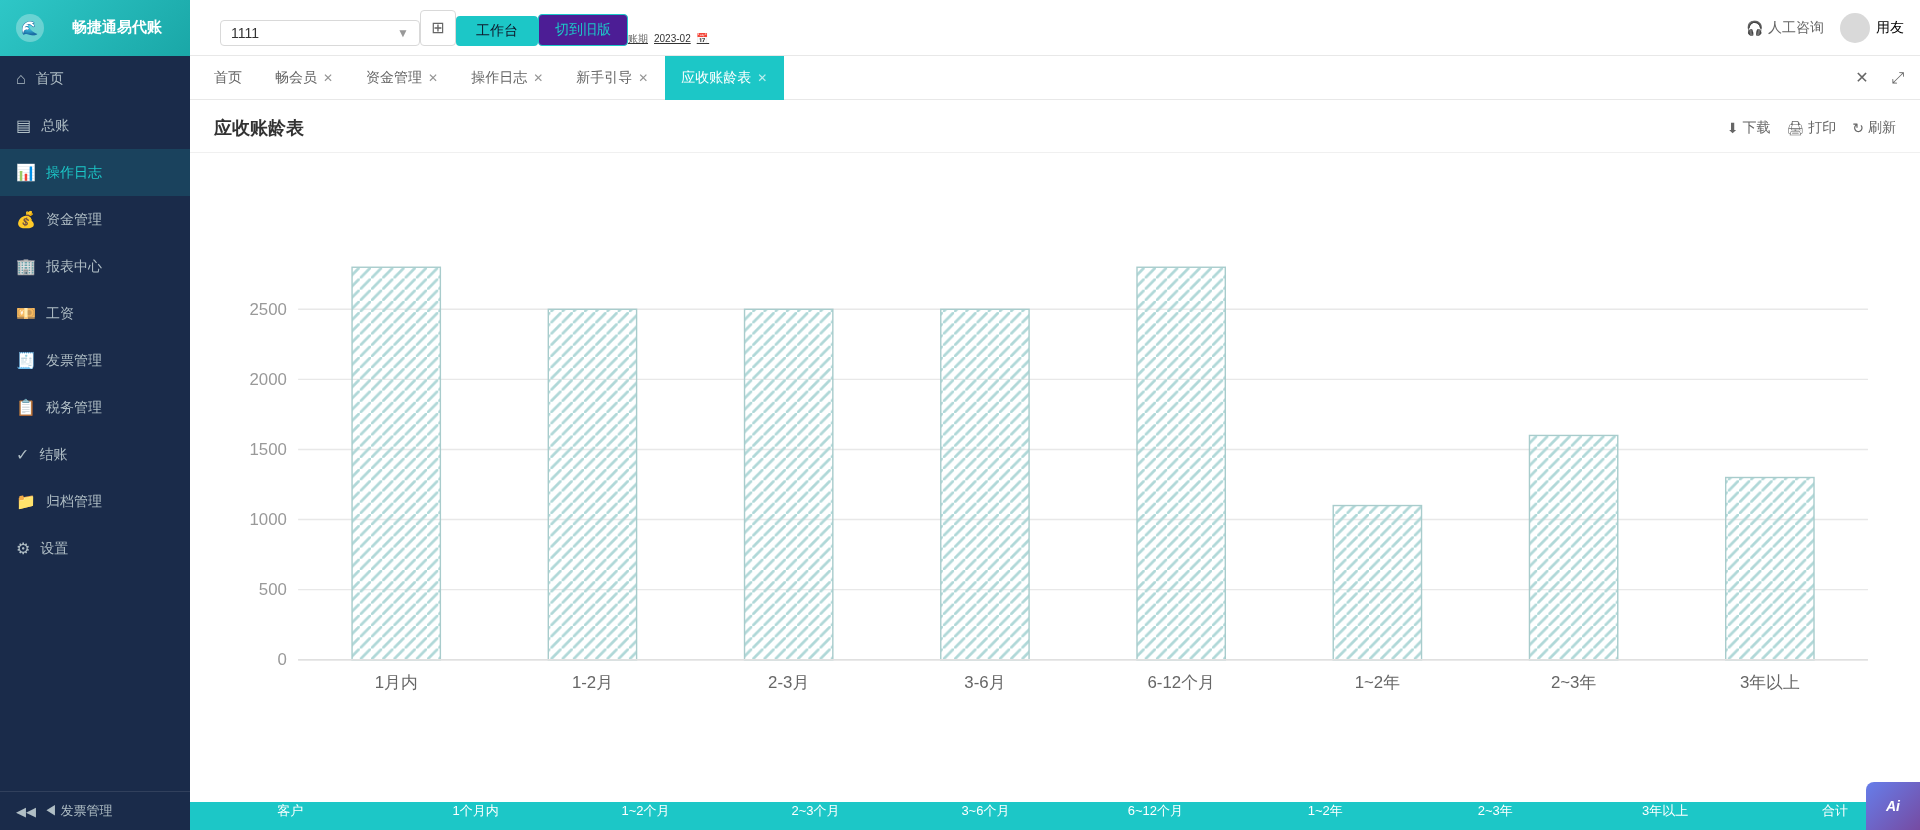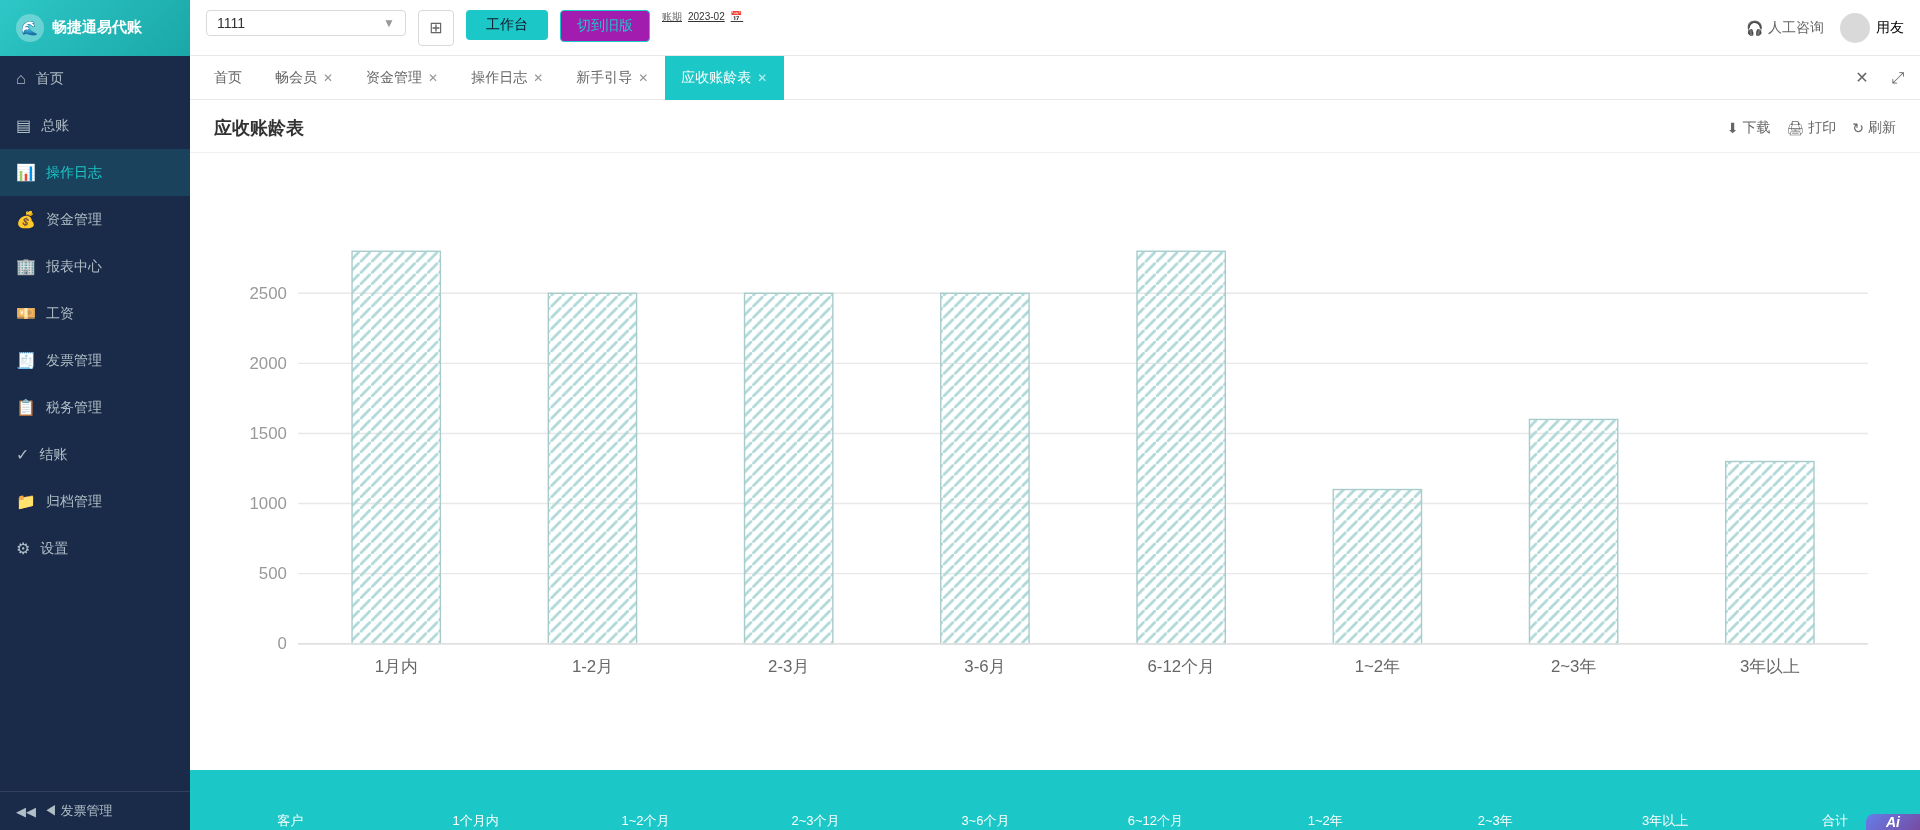--- a/index.html
+++ b/index.html
@@ -24,39 +24,41 @@
       display: flex;
       align-items: center;
       padding-left: 16px;
       flex-shrink: 0;
       margin-left: -16px;
     }
     .logo-text {
       color: #fff;
       font-size: 15px;
       font-weight: bold;
+      margin-left: 20px;
     }
     .logo-icon {
       width: 28px;
       height: 28px;
       margin-right: 8px;
       background: rgba(255,255,255,0.3);
       border-radius: 50%;
       display: flex;
       align-items: center;
       justify-content: center;
       color: #fff;
       font-size: 14px;
     }
     .header-center {
       display: flex;
-      align-items: flex-start;
+      align-items: flex-end;
       flex: 1;
       padding-left: 16px;
-      gap: 12px;
+      gap: 0;
+      margin-left: 14px;
     }
     .company-selector {
       display: flex;
       align-items: center;
       border: 1px solid #d9d9d9;
       border-radius: 4px;
       padding: 4px 10px;
       min-width: 200px;
       cursor: pointer;
       background: #fff;
@@ -88,21 +90,21 @@
       color: #0f172a;
       border: none;
       padding: 6px 20px;
       border-radius: 4px;
       font-size: 14px;
       cursor: pointer;
     }
     .old-version-btn {
       border: 1px solid #1cc7c7;
       color: #1cc7c7;
-      background: #a21caf;
+      background: #4c1d95;
       padding: 6px 16px;
       border-radius: 4px;
       font-size: 14px;
       cursor: pointer;
     }
     .period-area {
       display: flex;
       align-items: center;
       gap: 6px;
       font-size: 10px;
@@ -292,41 +294,41 @@
       flex: 1;
       padding: 16px 24px;
       overflow: hidden;
       position: relative;
     }
 
     
     .table-header-bar {
       background: #1cc7c7;
       display: flex;
-      align-items: flex-end;
-      height: 60px;
+      align-items: flex-start;
+      height: 28px;
       flex-shrink: 0;
     }
     .table-header-cell {
       flex: 1;
       text-align: center;
       color: #fff;
       font-size: 13px;
       padding: 0 8px;
     }
     .table-header-cell.first { flex: 1.2; }
 
     
     .ai-badge {
       position: fixed;
       bottom: 0;
       right: 0;
       background: linear-gradient(135deg, #667eea, #764ba2);
       color: #fff;
-      padding: 0 20px;
+      padding: 16px 20px;
       font-size: 14px;
       font-style: italic;
       font-weight: bold;
       border-top-left-radius: 8px;
     }
   </style>
 </head>
 <body>
 
 <div class="header">

